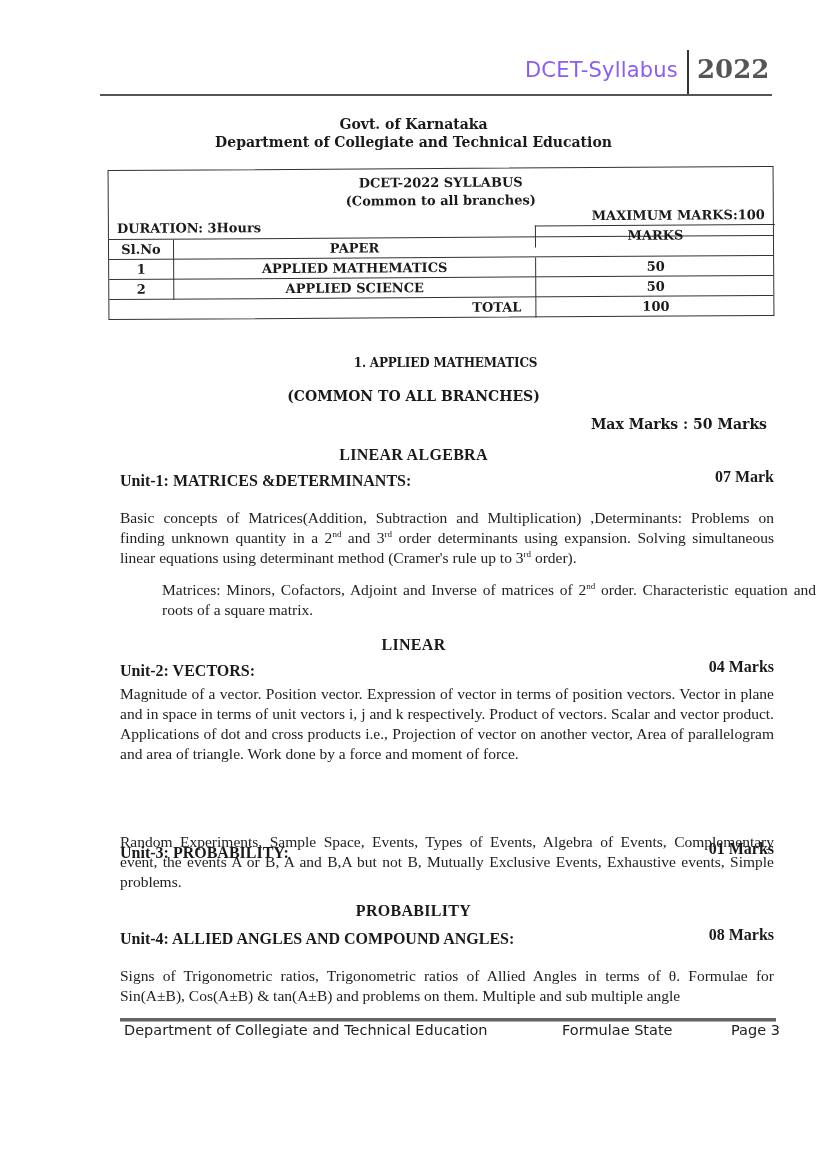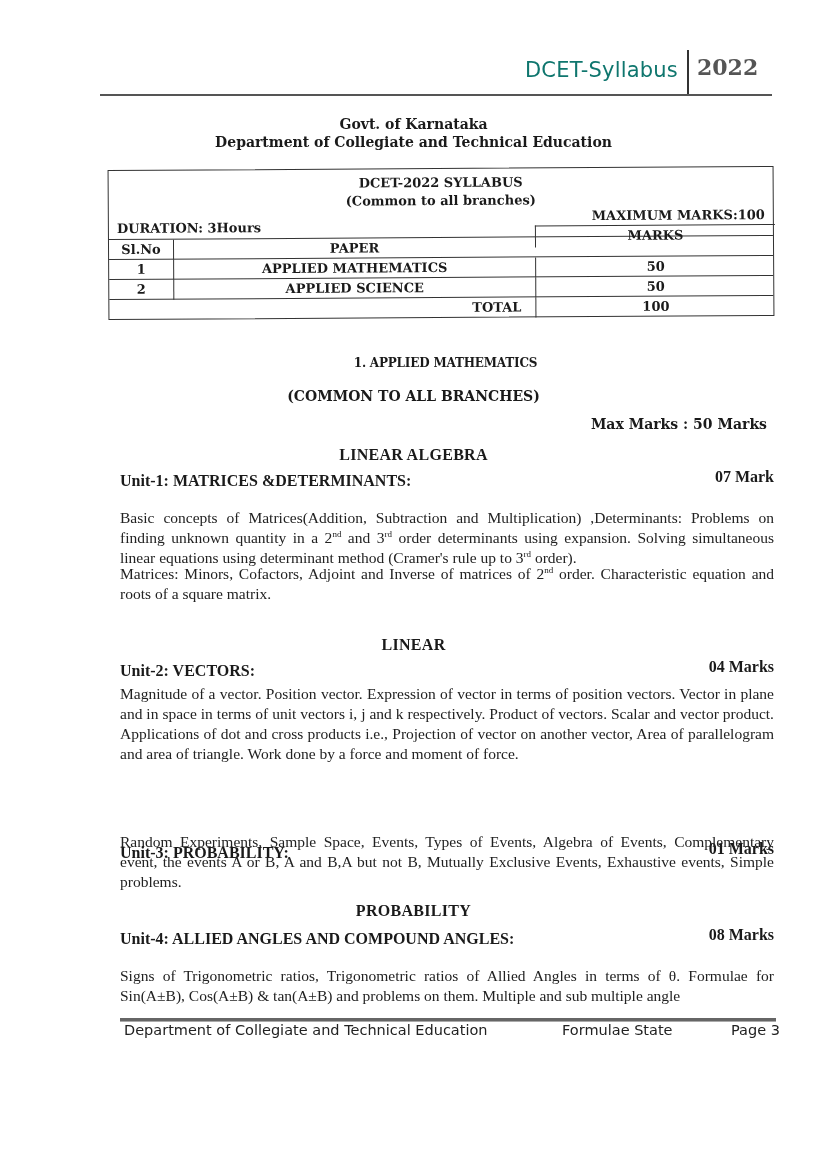--- a/index.html
+++ b/index.html
@@ -7,27 +7,27 @@
     width: 827px; height: 1169px; position: relative; overflow: hidden;
     color: #1a1a1a;
     font-family: "Liberation Serif", "DejaVu Serif", serif;
   }
   .page { position: absolute; left: 0; top: 0; width: 827px; height: 1169px; }
 
   
   .hdr { position: absolute; left: 100px; top: 44px; width: 672px; height: 56px; }
   .hdr-title {
     position: absolute; right: 94px; top: 14px;
-    font-family: "DejaVu Sans", sans-serif; font-size: 21px; color: #0f766e;
+    font-family: "DejaVu Sans", sans-serif; font-size: 21px; color: #8b5cf6;
     letter-spacing: 0.2px;
   }
   .hdr-sep { position: absolute; left: 587px; top: 6px; width: 2px; height: 44px; background: #333; }
   .hdr-year {
     position: absolute; left: 597px; top: 10px;
-    font-family: "DejaVu Serif", serif; font-weight: bold; font-size: 22px; color: #555; text-align: center;
+    font-family: "DejaVu Serif", serif; font-weight: bold; font-size: 26px; color: #555; text-align: center;
   }
   .hdr-rule { position: absolute; left: 0; top: 50px; width: 672px; height: 2px; background: #555; }
 
   
   .center { position: absolute; left: 0; width: 827px; text-align: center; }
   .govt { top: 116px; font-family: "DejaVu Serif", serif; font-size: 14px; font-weight: bold; }
   .dept { top: 134px; font-family: "DejaVu Serif", serif; font-size: 14px; font-weight: bold; }
 
   
   .tbl {
@@ -123,21 +123,21 @@
 
   <div class="unit-row" style="top:468px;text-align:center;">
     <span class="unit-label">Unit-1: MATRICES &amp;DETERMINANTS:</span>
     <span class="unit-marks">07 Mark</span>
   </div>
 
   <div class="para" style="top:508px;">
     <span>Basic concepts of Matrices(Addition, Subtraction and Multiplication) ,Determinants: Problems on finding unknown quantity in a 2</span><sup>nd</sup><span> and 3</span><sup>rd</sup><span> order determinants using expansion. Solving simultaneous linear equations using determinant method (Cramer's rule up to 3</span><sup>rd</sup><span> order).</span>
   </div>
 
-  <div class="para" style="top:564px;">
+  <div class="para" style="top:580px;margin-left:42px;">
     <span>Matrices: Minors, Cofactors, Adjoint and Inverse of matrices of 2</span><sup>nd</sup><span> order. Characteristic equation and roots of a square matrix.</span>
   </div>
 
   <div class="center topic" style="top:636px;">LINEAR</div>
 
   <div class="unit-row" style="top:658px;">
     <span class="unit-label">Unit-2: VECTORS:</span>
     <span class="unit-marks">04 Marks</span>
   </div>
 

